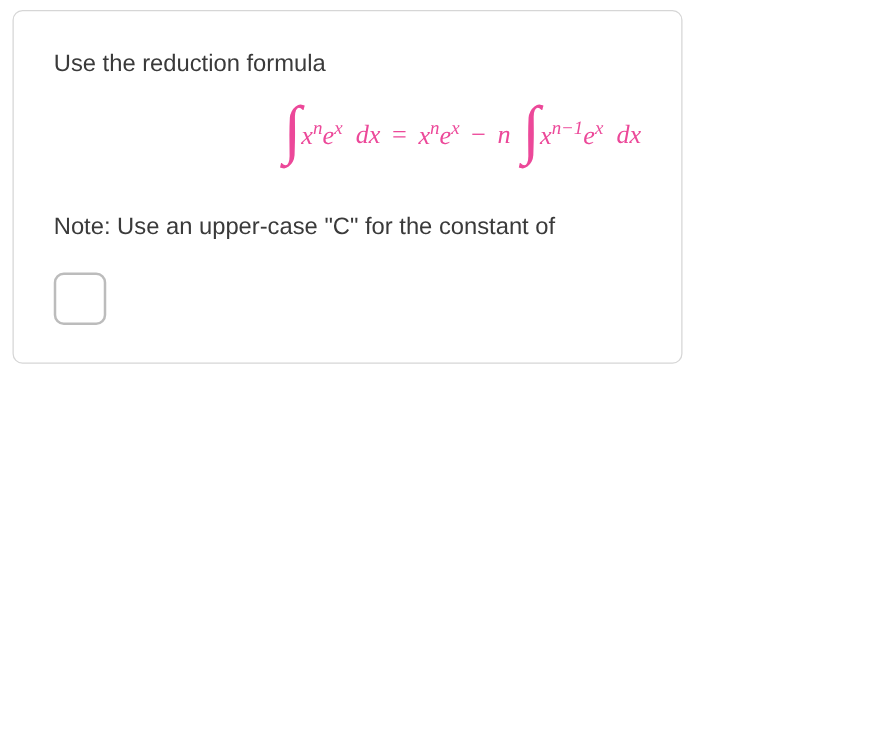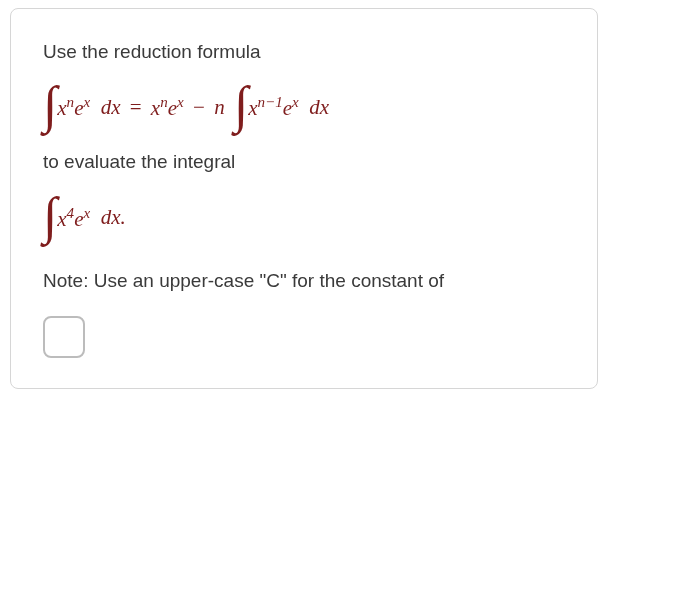--- a/index.html
+++ b/index.html
@@ -12,30 +12,30 @@
     color: #3a3a3a;
     width: 700px;
     height: 593px;
     overflow: hidden;
   }
   .card {
     border: 1px solid #d6d6d6;
     border-radius: 8px;
     margin: 8px 10px;
     padding: 28px 32px 30px 32px;
-    width: 588px;
+    width: 536px;
   }
   .line { line-height: 1.6; }
   .gap-sm { height: 6px; }
   .gap-md { height: 14px; }
   .math-row {
-    text-align: left;
+    text-align: right;
     font-family: "Cambria Math", "STIXGeneral", "Times New Roman", serif;
     font-size: 21px;
-    color: #7f1d1d;
+    color: #ec4899;
     line-height: 1;
     padding: 8px 0;
   }
   .intsym {
     font-size: 52px;
     display: inline-block;
     vertical-align: middle;
     position: relative;
     top: -2px;
     font-style: italic;
@@ -68,28 +68,23 @@
     <span class="mv op">=</span>
     <span class="mv">x<span class="sup">n</span>e<span class="sup">x</span></span>
     <span class="mv op">−</span>
     <span class="mv">n</span>
     <span class="intsym" style="margin-left:4px;">∫</span><span class="mv">x<span class="sup">n−1</span>e<span class="sup">x</span></span>
     <span class="mv">&nbsp;dx</span>
   </div>
 
   <div class="gap-sm"></div>
 
-  <div class="line">to evaluate the integral</div>
 
   <div class="gap-sm"></div>
 
-  <div class="math-row">
-    <span class="intsym">∫</span><span class="mv">x<span class="sup">4</span>e<span class="sup">x</span></span>
-    <span class="mv">&nbsp;dx.</span>
-  </div>
 
   <div class="gap-md"></div>
 
   <div class="line">Note: Use an upper-case "C" for the constant of</div>
 
   <input type="text" class="answer-box" value="" style="">
 
 </div>
 
 </body></html>

